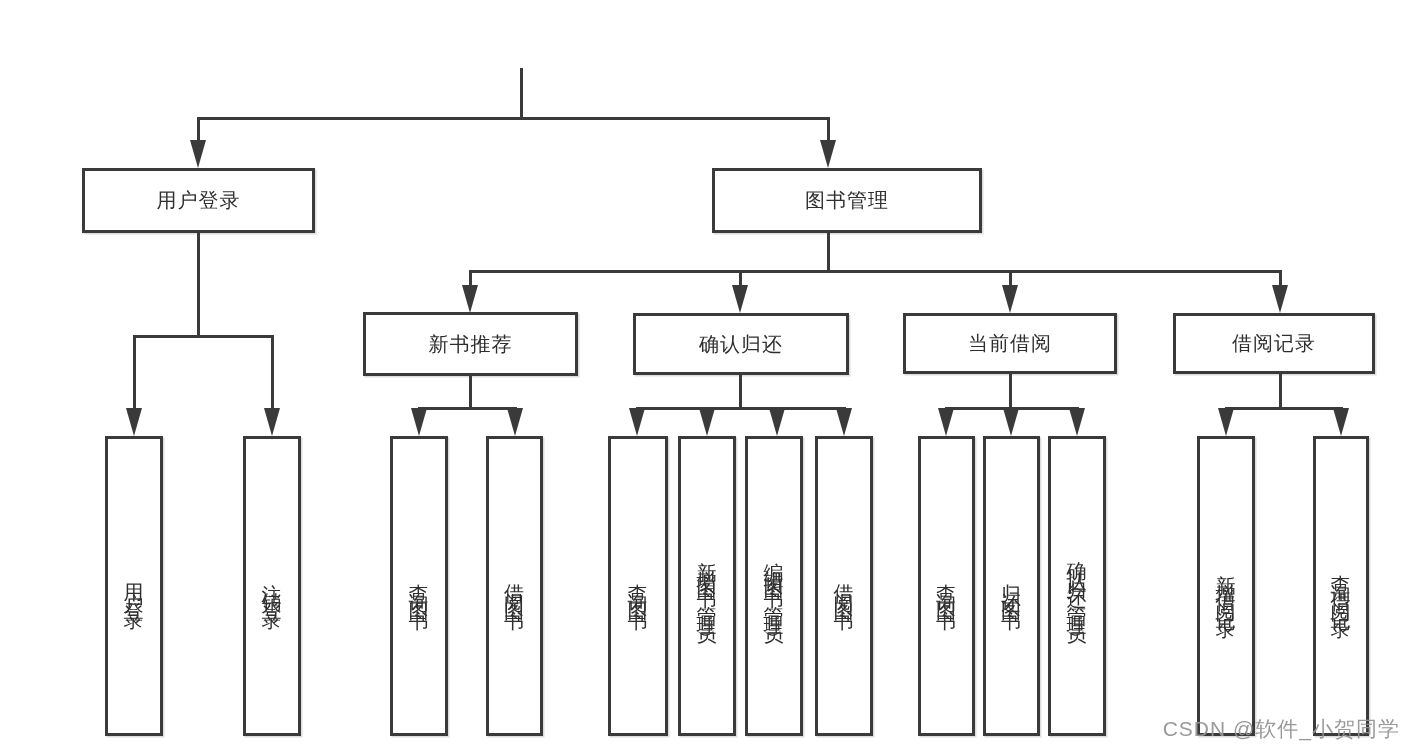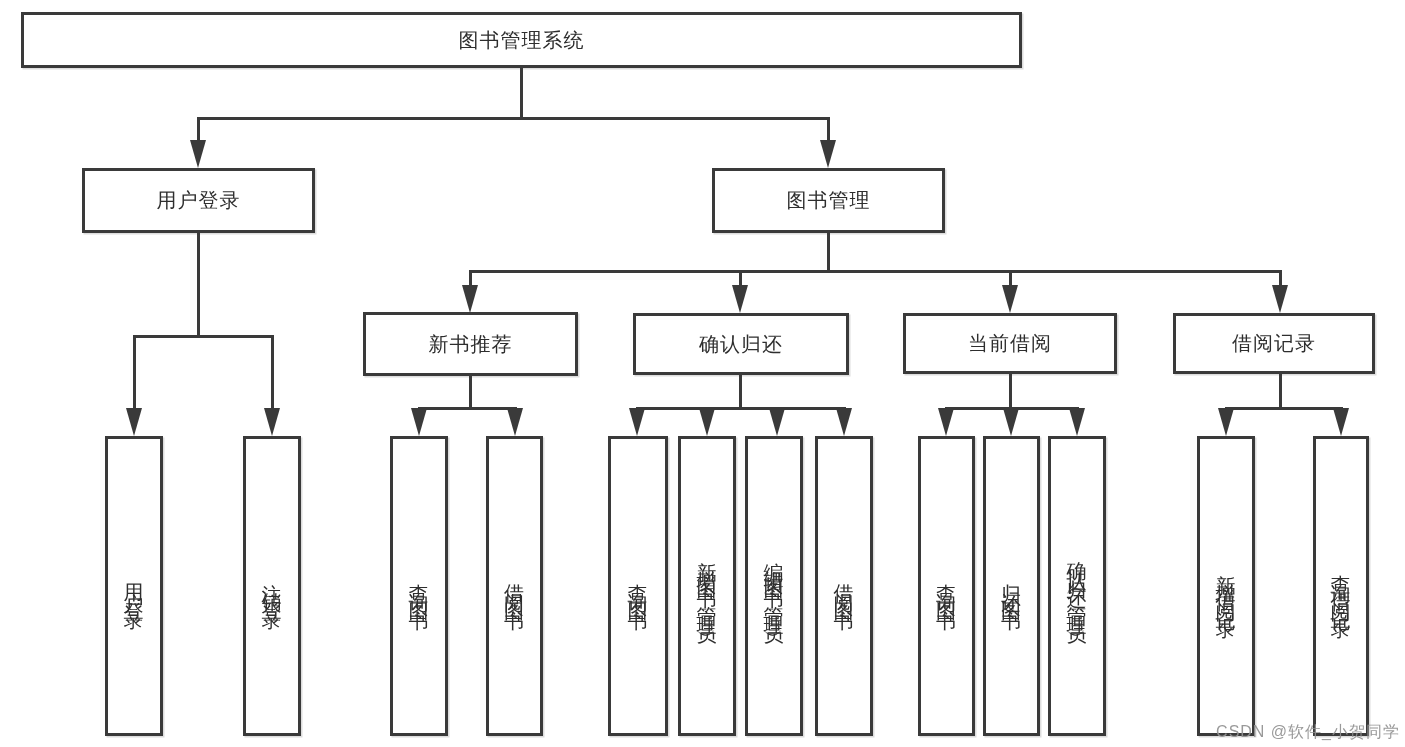--- a/index.html
+++ b/index.html
@@ -31,41 +31,38 @@
   .line{position:absolute;background:#3a3a3a;}
   .arrow{
     position:absolute;width:0;height:0;
     border-left:8px solid transparent;
     border-right:8px solid transparent;
     border-top:28px solid #3a3a3a;
   }
   #watermark{
     position:absolute;
     right:5px;bottom:4px;
-    font-size:16px;
+    font-size:21px;
     color:rgba(148,148,148,0.95);
     letter-spacing:1px;
     z-index:10;
     white-space:nowrap;
   }
 </style>
 </head>
 <body>
 
 <div id="canvas">
 
-  <div class="node" style="left:21px;top:12px;width:1001px;height:56px;">
-    <span>图书管理系统</span>
-  </div>
 
   <div class="node" style="left:82px;top:168px;width:233px;height:65px;">
     <span>用户登录</span>
   </div>
 
-  <div class="node" style="left:712px;top:168px;width:233px;height:65px;">
+  <div class="node" style="left:712px;top:168px;width:270px;height:65px;">
     <span>图书管理</span>
   </div>
 
   <div class="node" style="left:363px;top:312px;width:215px;height:64px;">
     <span>新书推荐</span>
   </div>
 
   <div class="node" style="left:633px;top:313px;width:216px;height:62px;">
     <span>确认归还</span>
   </div>

